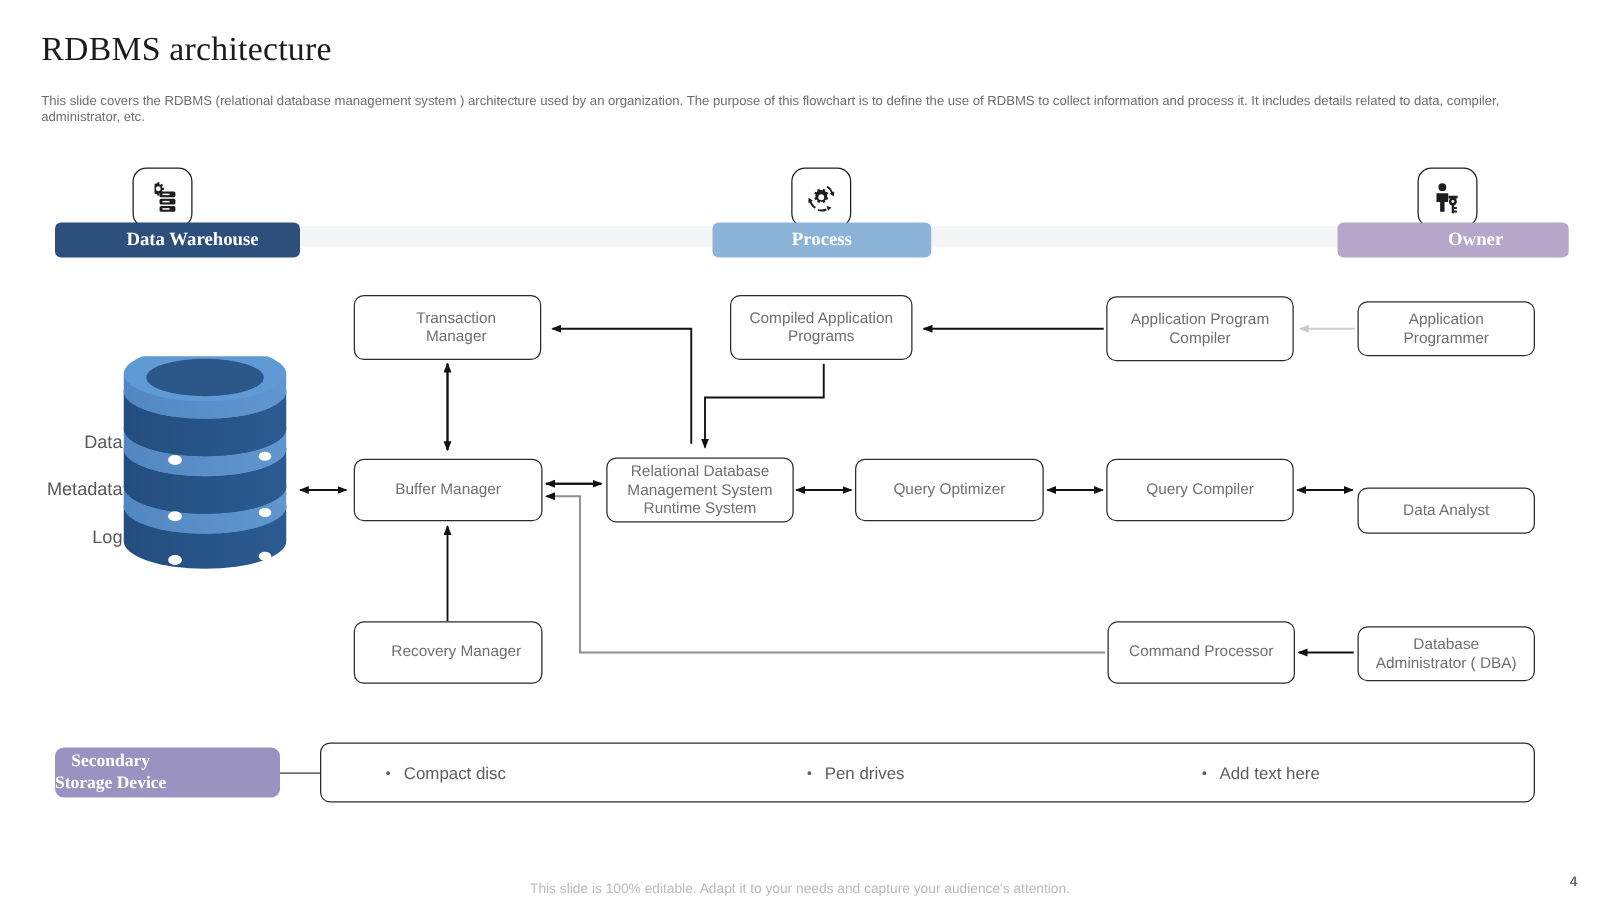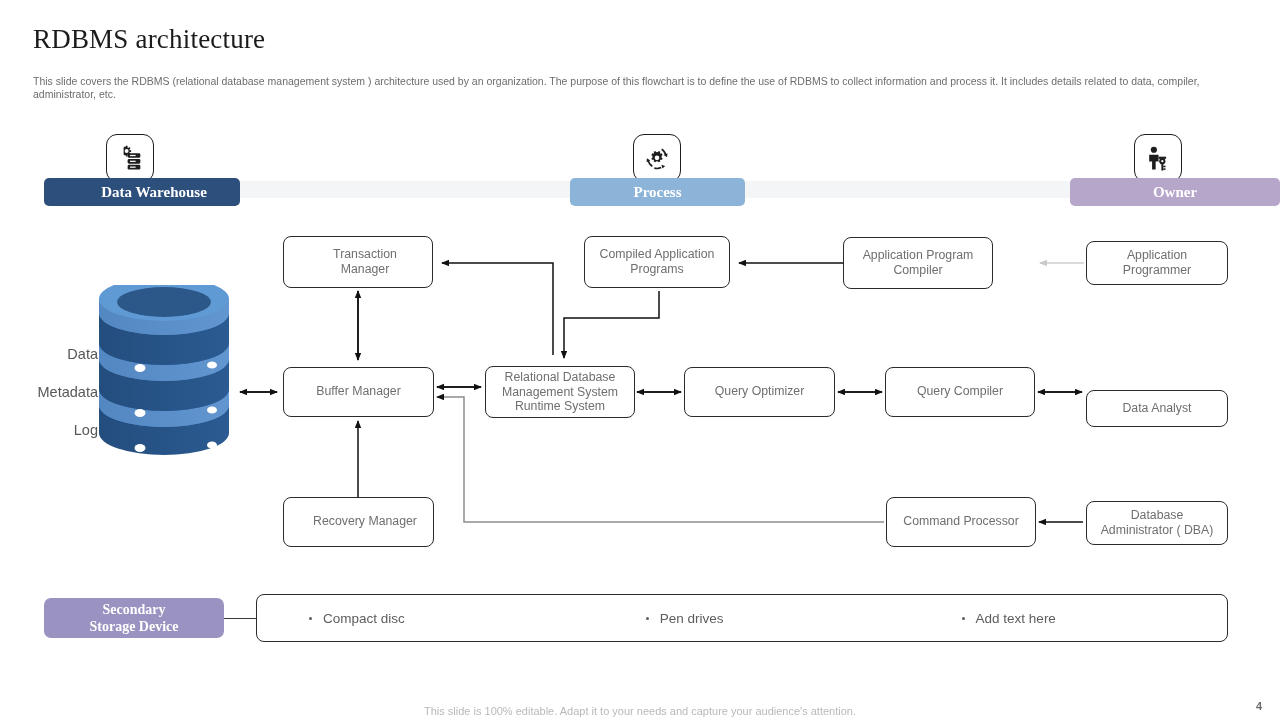--- a/index.html
+++ b/index.html
@@ -53,21 +53,21 @@
     border:1.1px solid #2b2b2b;border-radius:8px;background:#ffffff;
     display:flex;align-items:center;justify-content:center;text-align:center;
     font-size:12.3px;color:#6f6f6f;line-height:15.5px;padding:2px 6px;
   }
 
   
   .storage-badge{
     position:absolute;left:44px;top:598px;width:180px;height:40px;
     border-radius:7px;background:#9a92c0;color:#fff;
     font-family:"Liberation Serif", serif;font-weight:bold;font-size:14px;
-    display:flex;align-items:center;justify-content:center;text-align:center;
+    display:flex;align-items:center;justify-content:flex-start;text-align:center;
     line-height:17px;
   }
   .storage-link{position:absolute;left:224px;top:617.5px;width:32px;height:1.2px;background:#3a3a3a;}
   .storage-box{
     position:absolute;left:256px;top:594px;width:972px;height:48px;
     box-sizing:border-box;border:1.1px solid #2b2b2b;border-radius:8px;background:#fff;
     display:flex;align-items:center;
   }
   .bullet{display:flex;align-items:center;font-size:13.5px;color:#5d5d5d;}
   .bullet .dot{width:3px;height:3px;border-radius:50%;background:#5d5d5d;margin-right:11px;}
@@ -133,21 +133,21 @@
         <path d="M6.6 12.4 h10 v7.4 h-3.1 v8.4 h-3.8 v-8.4 h-3.1z"></path>
         <path d="M16.8 14.6 h7.8 v2.3 h-7.8z"></path>
         <circle cx="20.6" cy="19.4" r="3.3"></circle>
         <circle cx="20.6" cy="19.4" r="1.2" fill="#ffffff"></circle>
         <path d="M19.6 22.3 h2 v7.1 h-2z"></path>
         <path d="M21.6 24.2 h2.4 v1.7 h-2.4z"></path>
         <path d="M21.6 27 h2.4 v1.7 h-2.4z"></path>
       </g>
     </svg>
   </div>
-  <div class="badge" style="left:1070px;top:178px;width:210px;background:#b6a6c9;">Owner</div>
+  <div class="badge" style="left:1070px;top:178px;width:149px;background:#b6a6c9;padding-left:36px;">Owner</div>
 
   <div class="db-labels">
     <div>Data</div>
     <div>Metadata</div>
     <div>Log</div>
   </div>
   <div class="db">
     <svg width="138" height="180" viewBox="0 0 138 180" aria-hidden="true">
       <defs>
         <linearGradient id="lgdark" x1="0" y1="0" x2="1" y2="0">
@@ -240,21 +240,21 @@
   <div class="node" style="left:283px;top:236px;width:150px;height:52px;padding-left:20px;">
     <span style="white-space:pre-line;">Transaction
 Manager</span>
   </div>
 
   <div class="node" style="left:584px;top:236px;width:146px;height:52px;">
     <span style="white-space:pre-line;">Compiled  Application
 Programs</span>
   </div>
 
-  <div class="node" style="left:843px;top:237px;width:150px;height:52px;">
+  <div class="node" style="left:885px;top:237px;width:150px;height:52px;">
     <span style="white-space:pre-line;">Application Program
 Compiler</span>
   </div>
 
   <div class="node" style="left:1086px;top:241px;width:142px;height:44px;">
     <span style="white-space:pre-line;">Application
 Programmer</span>
   </div>
 
   <div class="node" style="left:283px;top:367px;width:151px;height:50px;">

